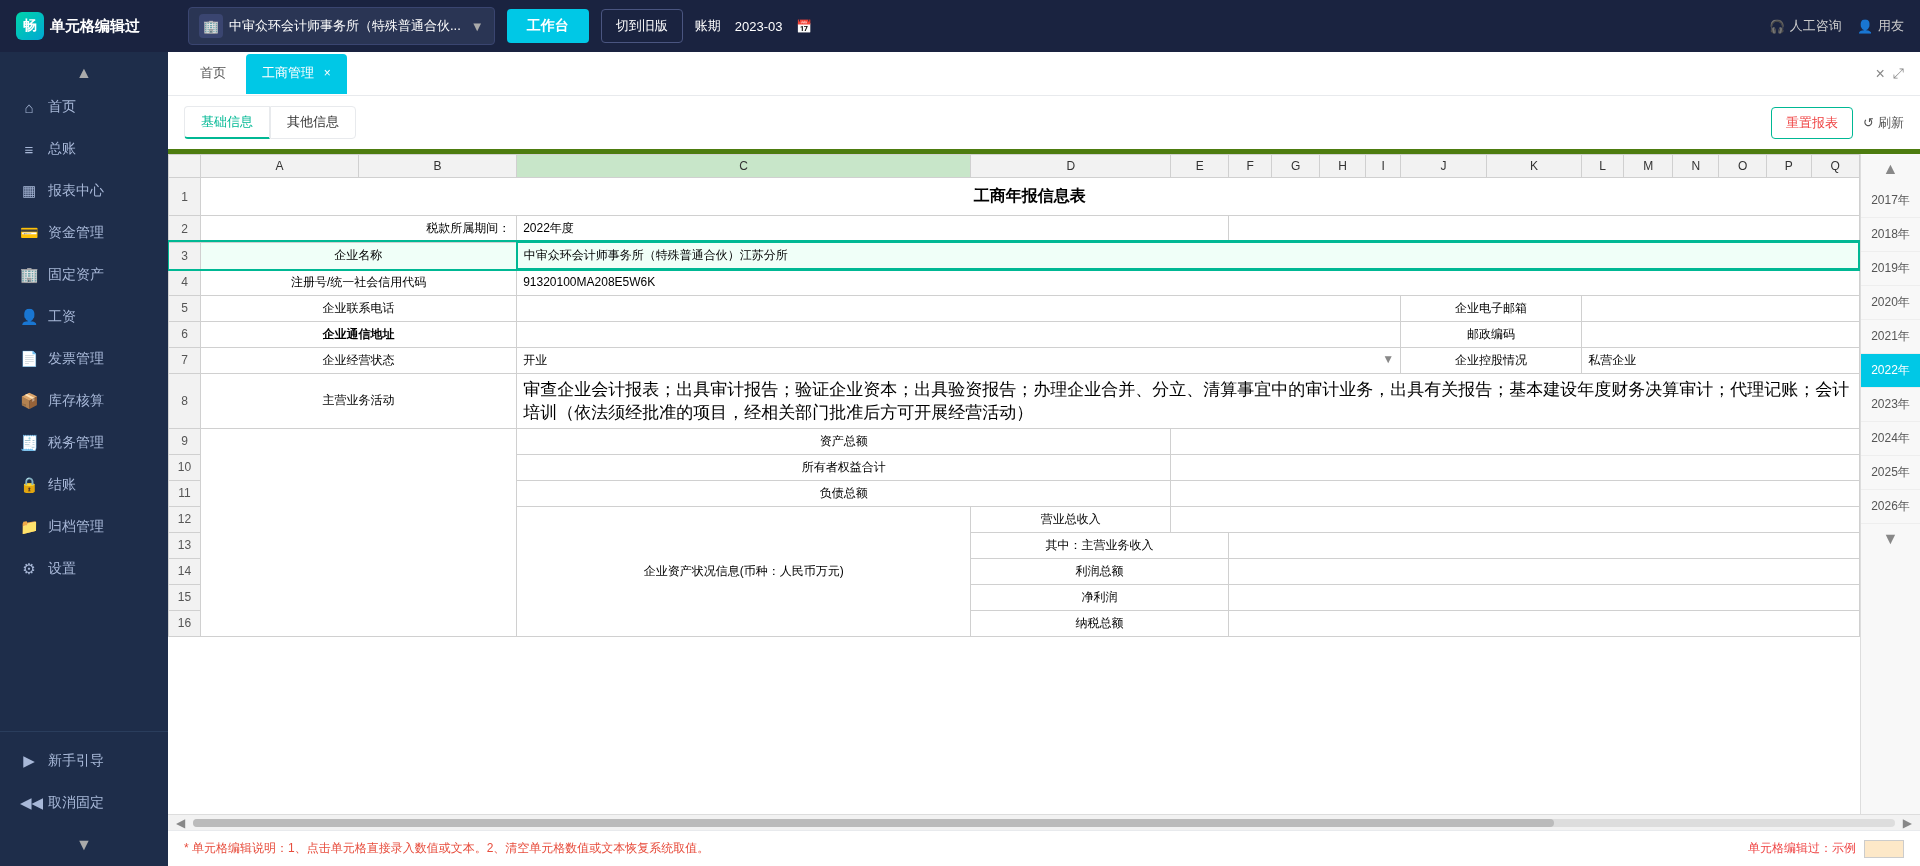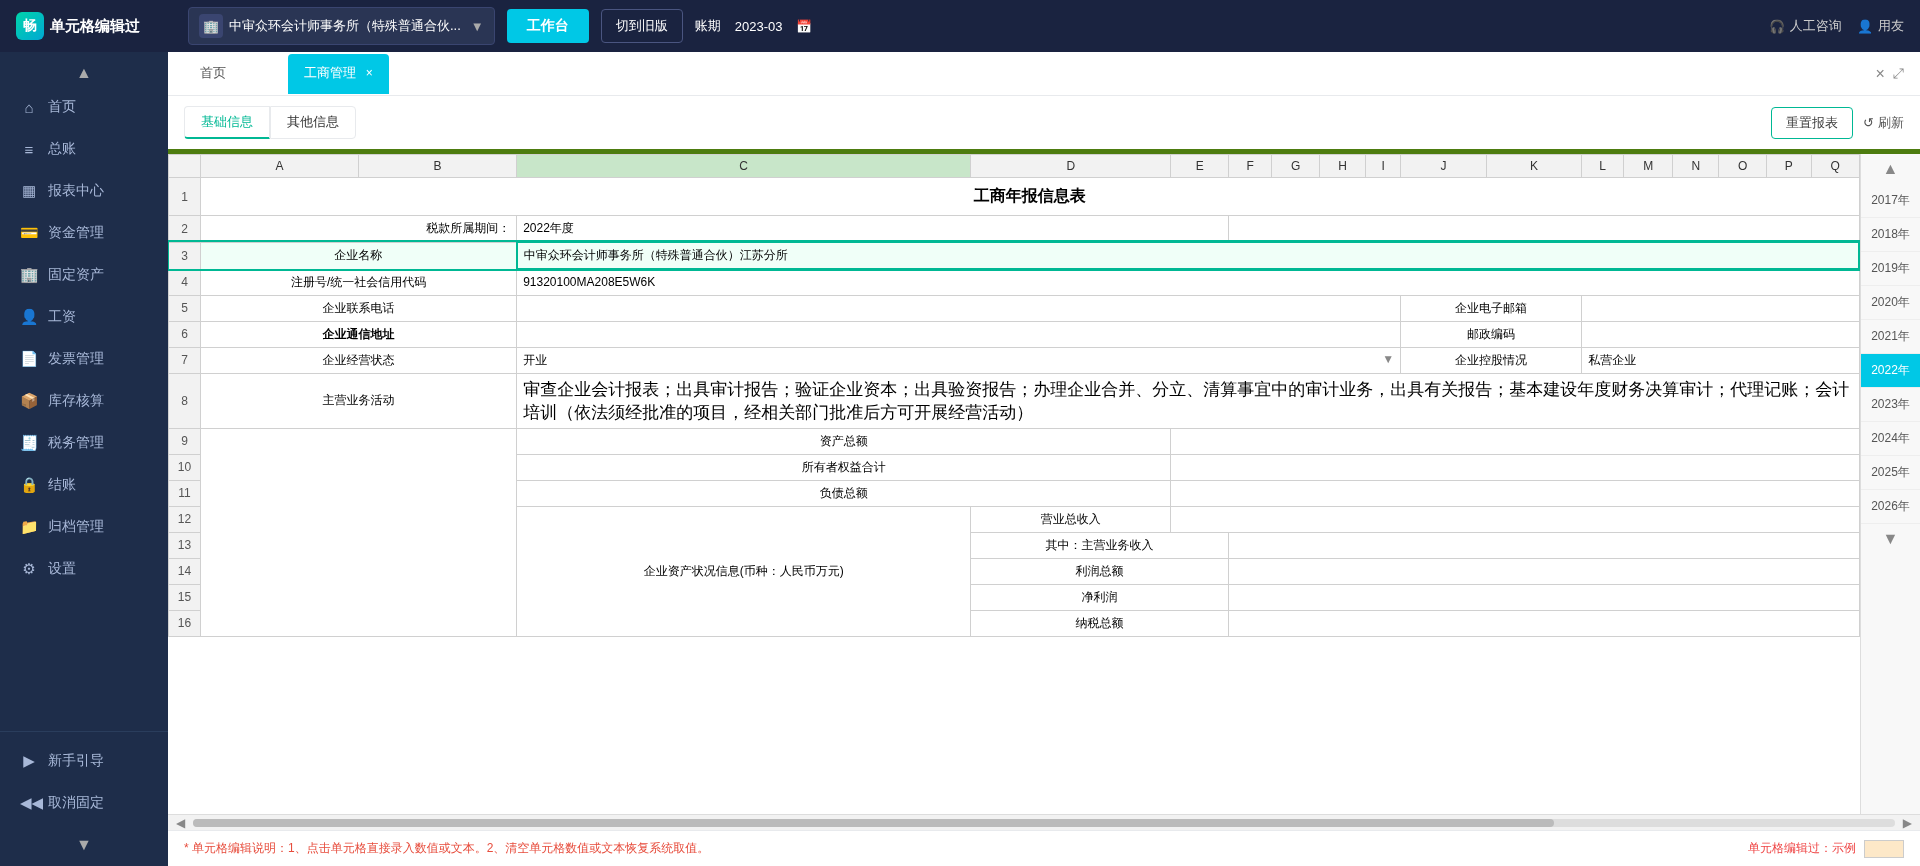--- a/index.html
+++ b/index.html
@@ -139,21 +139,20 @@
       cursor: pointer;
       font-size: 13px;
       color: #555;
       border-bottom: 2px solid transparent;
     }
     .tab-item.active {
       background: #00c8e6;
       color: #fff;
       border-radius: 4px 4px 0 0;
       border-bottom: 2px solid #00c8e6;
-      margin-left: 42px;
     }
     .tab-close { margin-left: 6px; color: #fff; font-size: 12px; }
     .tab-home { color: #555; }
 
     
     .content-area {
       flex: 1;
       background: #fff;
       display: flex;
       flex-direction: column;
@@ -185,21 +184,21 @@
       border-bottom: 2px solid #00b894;
       background: #fff;
     }
     .sub-tab:first-child { border-radius: 4px 0 0 4px; }
     .sub-tab:last-child { border-radius: 0 4px 4px 0; }
     .toolbar-right {
       display: flex; gap: 10px; align-items: center;
     }
     .btn-reset {
       border: 1px solid #00b894;
-      color: #404040;
+      color: #ef4444;
       background: #fff;
       padding: 6px 14px;
       border-radius: 4px;
       cursor: pointer;
       font-size: 13px;
     }
     .btn-refresh {
       border: none;
       background: transparent;
       color: #555;

